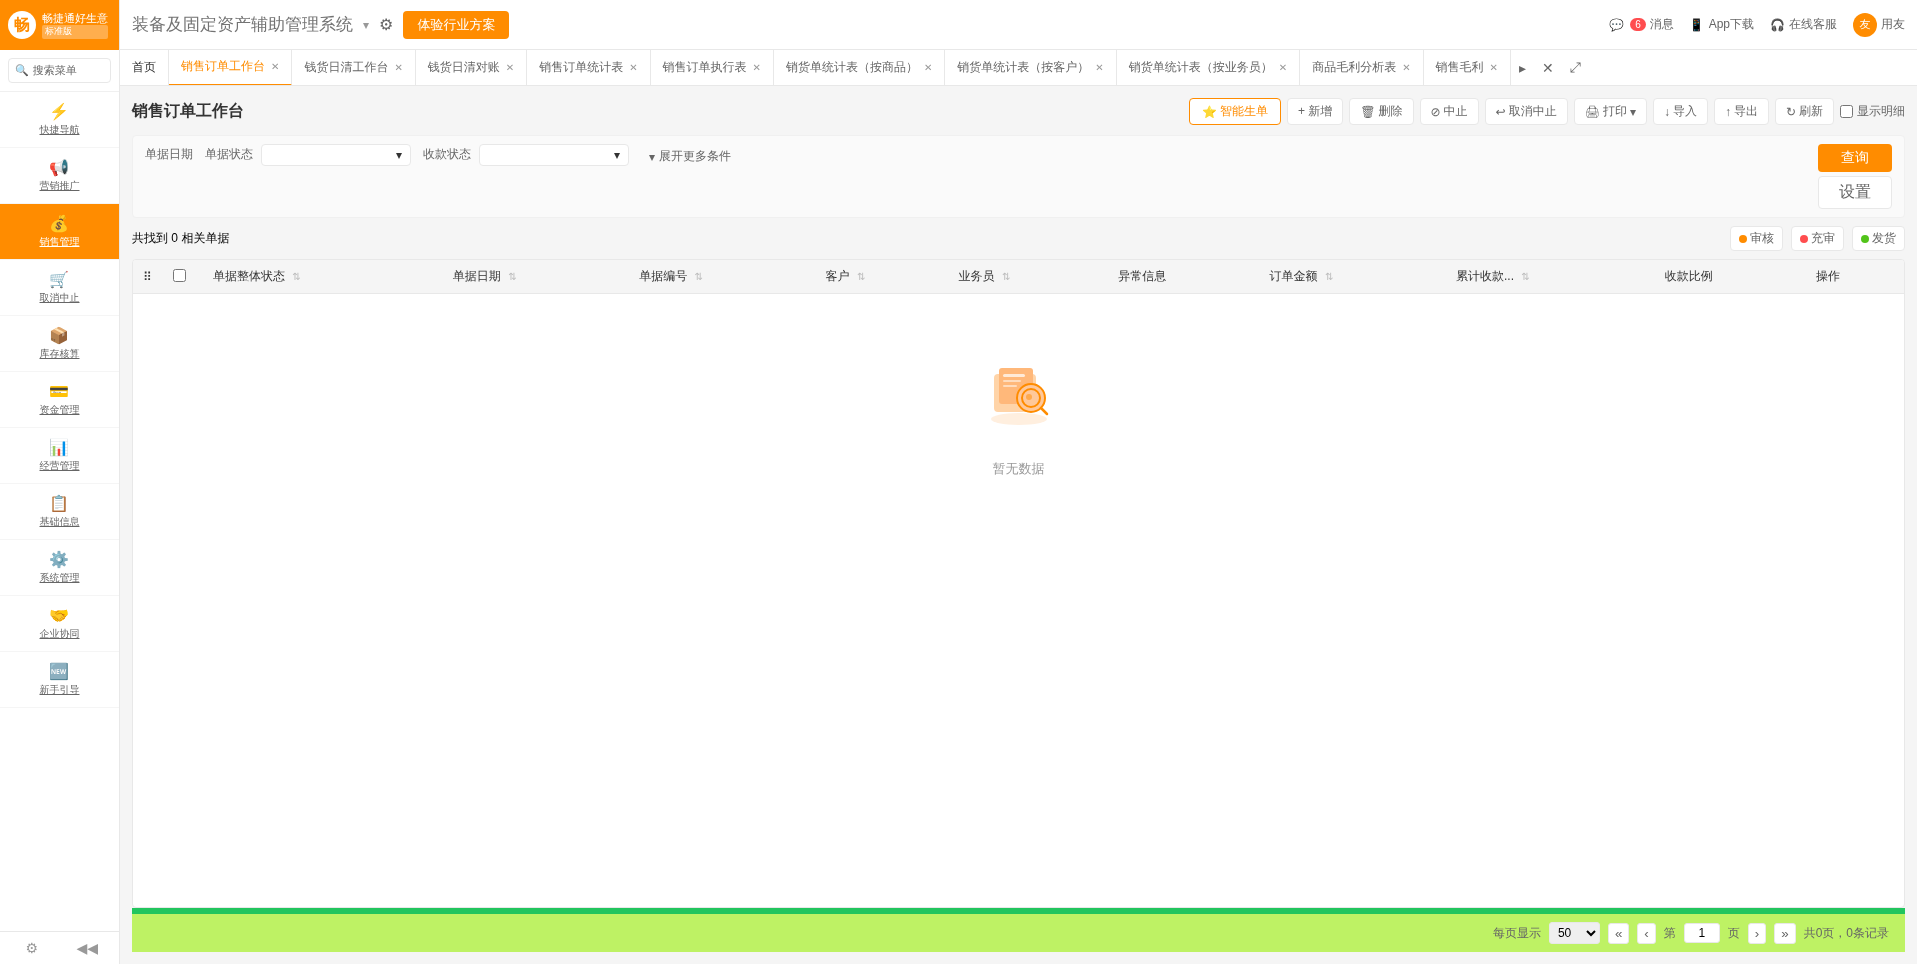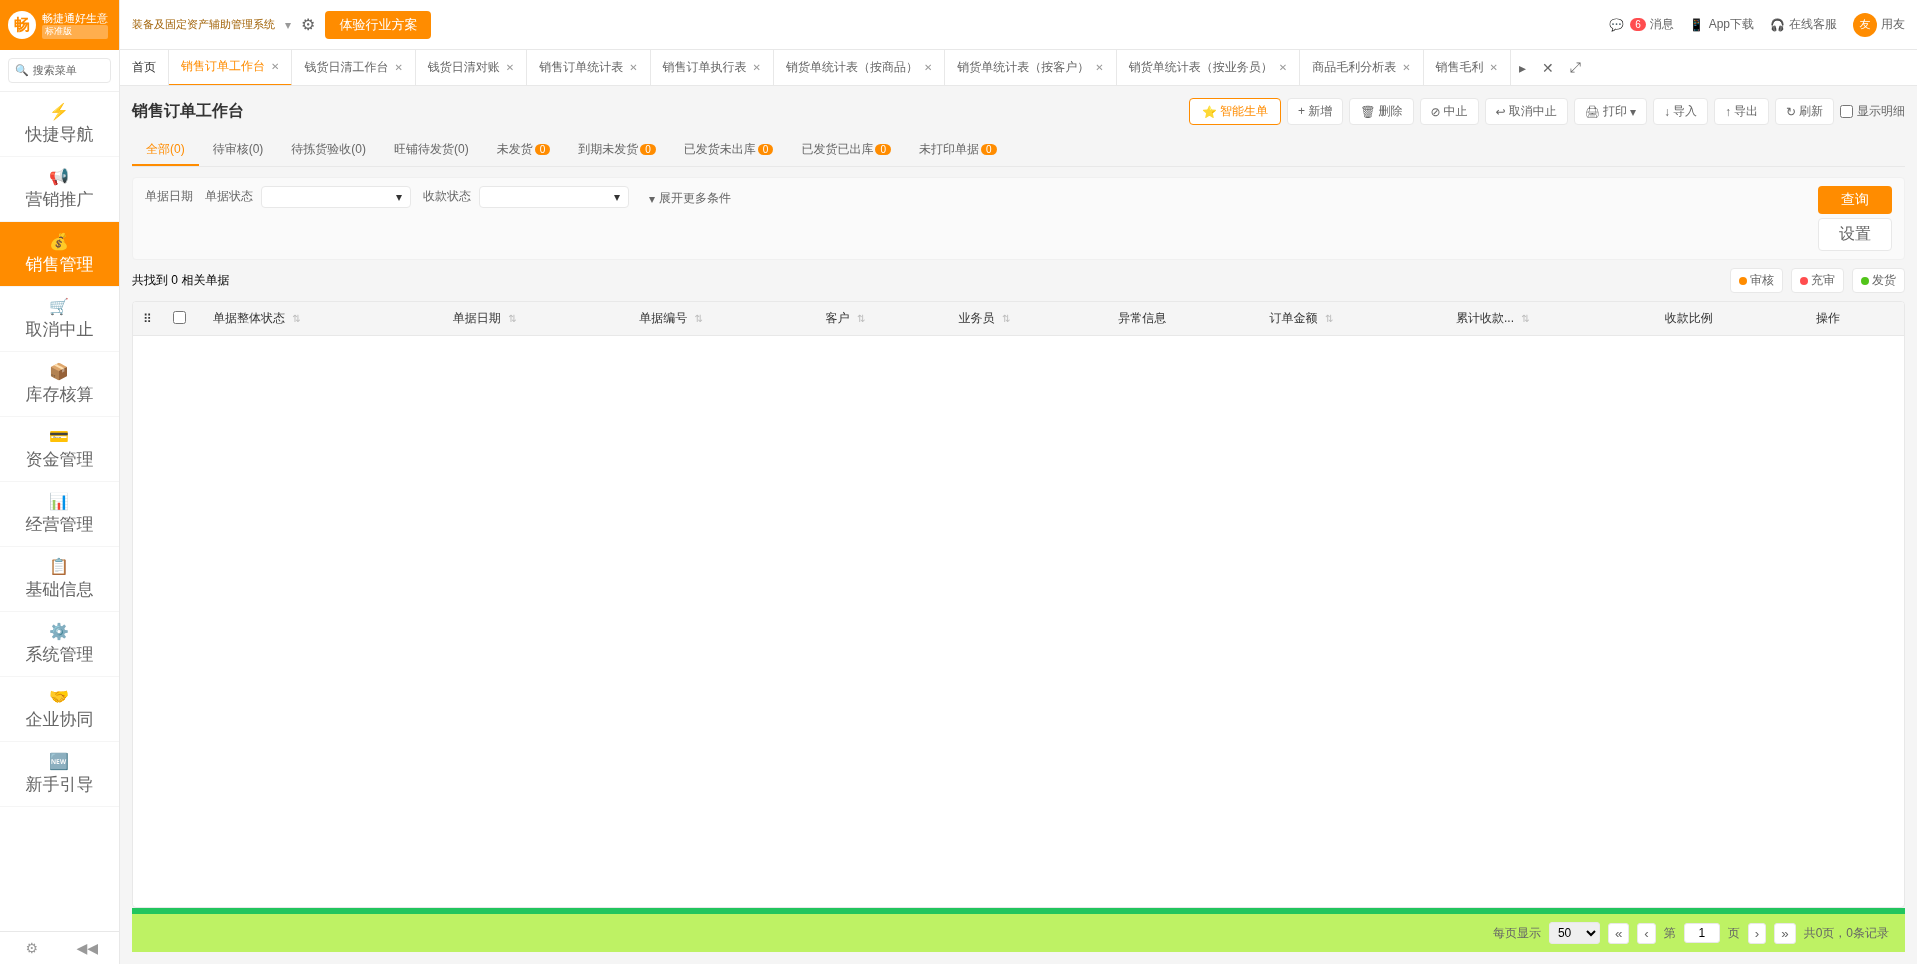--- a/index.html
+++ b/index.html
@@ -11,30 +11,30 @@
     .sidebar-logo-icon { width: 28px; height: 28px; background: #fff; border-radius: 50%; display: flex; align-items: center; justify-content: center; flex-shrink: 0; }
     .sidebar-logo-icon span { color: #ff8c00; font-size: 16px; font-weight: bold; }
     .sidebar-logo-text { font-size: 11px; line-height: 1.3; color: #fff; }
     .sidebar-logo-badge { font-size: 9px; background: rgba(255,255,255,0.3); padding: 1px 3px; border-radius: 2px; }
     .sidebar-search { padding: 8px; border-bottom: 1px solid #f0f0f0; }
     .sidebar-search-btn { width: 100%; background: none; border: 1px solid #e8e8e8; border-radius: 4px; padding: 4px 6px; font-size: 11px; cursor: pointer; color: #666; display: flex; align-items: center; gap: 4px; }
     .sidebar-nav { flex: 1; overflow-y: auto; }
     .sidebar-item { display: flex; flex-direction: column; align-items: center; padding: 10px 8px; cursor: pointer; color: #666; border-bottom: 1px solid #f5f5f5; transition: background 0.2s; }
     .sidebar-item.active { background: #ff8c00; color: #fff; }
     .sidebar-item .icon { font-size: 16px; margin-bottom: 2px; }
-    .sidebar-item .label { font-size: 17px; text-align: right; }
+    .sidebar-item .label { font-size: 10px; text-align: right; text-decoration: underline; }
     .sidebar-footer { padding: 8px; display: flex; gap: 8px; border-top: 1px solid #e8e8e8; }
     .sidebar-footer-btn { flex: 1; background: none; border: none; cursor: pointer; font-size: 14px; color: #999; }
 
     
     .main { flex: 1; display: flex; flex-direction: column; overflow: hidden; }
 
     
     .header { height: 50px; background: #fff; border-bottom: 1px solid #e8e8e8; display: flex; align-items: center; padding: 0 12px; gap: 10px; }
-    .header-title { font-size: 11px; color: #a16207; flex: 0 0 auto; }
+    .header-title { font-size: 17px; color: #737373; flex: 0 0 auto; }
     .header-arrow { color: #999; font-size: 12px; }
     .header-gear { font-size: 16px; color: #666; cursor: pointer; }
     .header-industry-btn { background: #ff8c00; color: #fff; border: none; border-radius: 4px; padding: 5px 14px; font-size: 13px; cursor: pointer; }
     .header-spacer { flex: 1; }
     .header-actions { display: flex; align-items: center; gap: 16px; font-size: 12px; color: #666; }
     .header-action-item { display: flex; align-items: center; gap: 4px; cursor: pointer; position: relative; }
     .header-user { display: flex; align-items: center; gap: 4px; cursor: pointer; }
     .user-avatar { width: 24px; height: 24px; background: #ff8c00; border-radius: 50%; display: flex; align-items: center; justify-content: center; color: #fff; font-size: 11px; }
 
     
@@ -298,33 +298,20 @@
           <span>↻</span>
           <span>刷新</span>
         </button>
         <label class="checkbox-label">
           <input type="checkbox" style="">
           <span>显示明细</span>
         </label>
       </div>
     </div>
 
-    <div class="filter-tabs">
-      <div class="filter-tab active">
-        全部(0)
-      </div>
-      <div class="filter-tab">待审核(0)</div>
-      <div class="filter-tab">待拣货验收(0)</div>
-      <div class="filter-tab">旺铺待发货(0)</div>
-      <div class="filter-tab">未发货<span class="badge badge-orange">0</span></div>
-      <div class="filter-tab">到期未发货<span class="badge badge-orange">0</span></div>
-      <div class="filter-tab">已发货未出库<span class="badge badge-orange">0</span></div>
-      <div class="filter-tab">已发货已出库<span class="badge badge-orange">0</span></div>
-      <div class="filter-tab">未打印单据<span class="badge badge-orange">0</span></div>
-    </div>
 
     <div class="filter-row">
       <div class="filter-group">
         <span class="filter-label">单据日期</span>
       </div>
       <div class="filter-group">
         <span class="filter-label">单据状态</span>
         <div class="filter-select" style="min-width:150px;">
           <span></span>
           <span>▾</span>
@@ -413,20 +400,37 @@
             </th>
             <th>
               <span>操作</span>
             </th>
           </tr>
         </thead>
         <tbody>
         </tbody>
       </table>
 
+      <div class="empty-state">
+        <div class="empty-icon">
+          <svg width="80" height="80" viewBox="0 0 80 80" fill="none" xmlns="http://www.w3.org/2000/svg">
+            <ellipse cx="40" cy="65" rx="28" ry="6" fill="#ffe0c0" opacity="0.5"></ellipse>
+            <rect x="15" y="20" width="42" height="38" rx="4" fill="#ffd4a8"></rect>
+            <rect x="20" y="14" width="34" height="36" rx="3" fill="#ffb87a"></rect>
+            <rect x="24" y="20" width="22" height="3" rx="1.5" fill="#fff" opacity="0.7"></rect>
+            <rect x="24" y="26" width="18" height="2" rx="1" fill="#fff" opacity="0.5"></rect>
+            <rect x="24" y="31" width="14" height="2" rx="1" fill="#fff" opacity="0.5"></rect>
+            <circle cx="52" cy="44" r="14" fill="#ffc89a" stroke="#ff8c00" stroke-width="2"></circle>
+            <circle cx="52" cy="44" r="9" fill="none" stroke="#ff8c00" stroke-width="2"></circle>
+            <line x1="62" y1="54" x2="68" y2="60" stroke="#ff8c00" stroke-width="2.5" stroke-linecap="round"></line>
+            <circle cx="50" cy="43" r="3" fill="#ff8c00" opacity="0.5"></circle>
+          </svg>
+        </div>
+        <div class="empty-text">暂无数据</div>
+      </div>
     </div>
 
     <div class="pagination">
       <span>每页显示</span>
       <select class="pagination-select">
         <option>10</option>
         <option>20</option>
         <option selected="">50</option>
         <option>100</option>
       </select>

